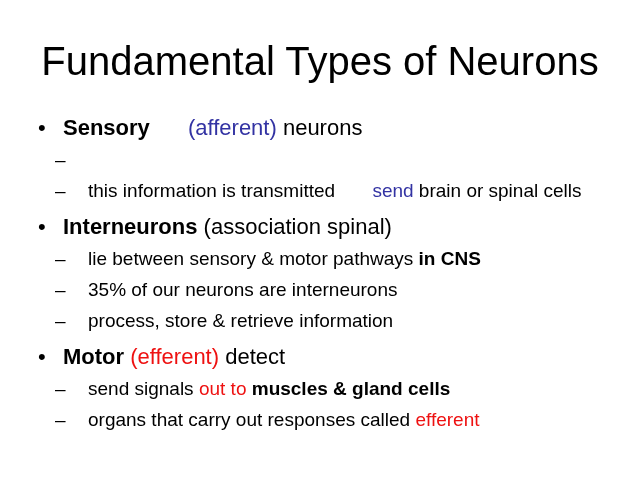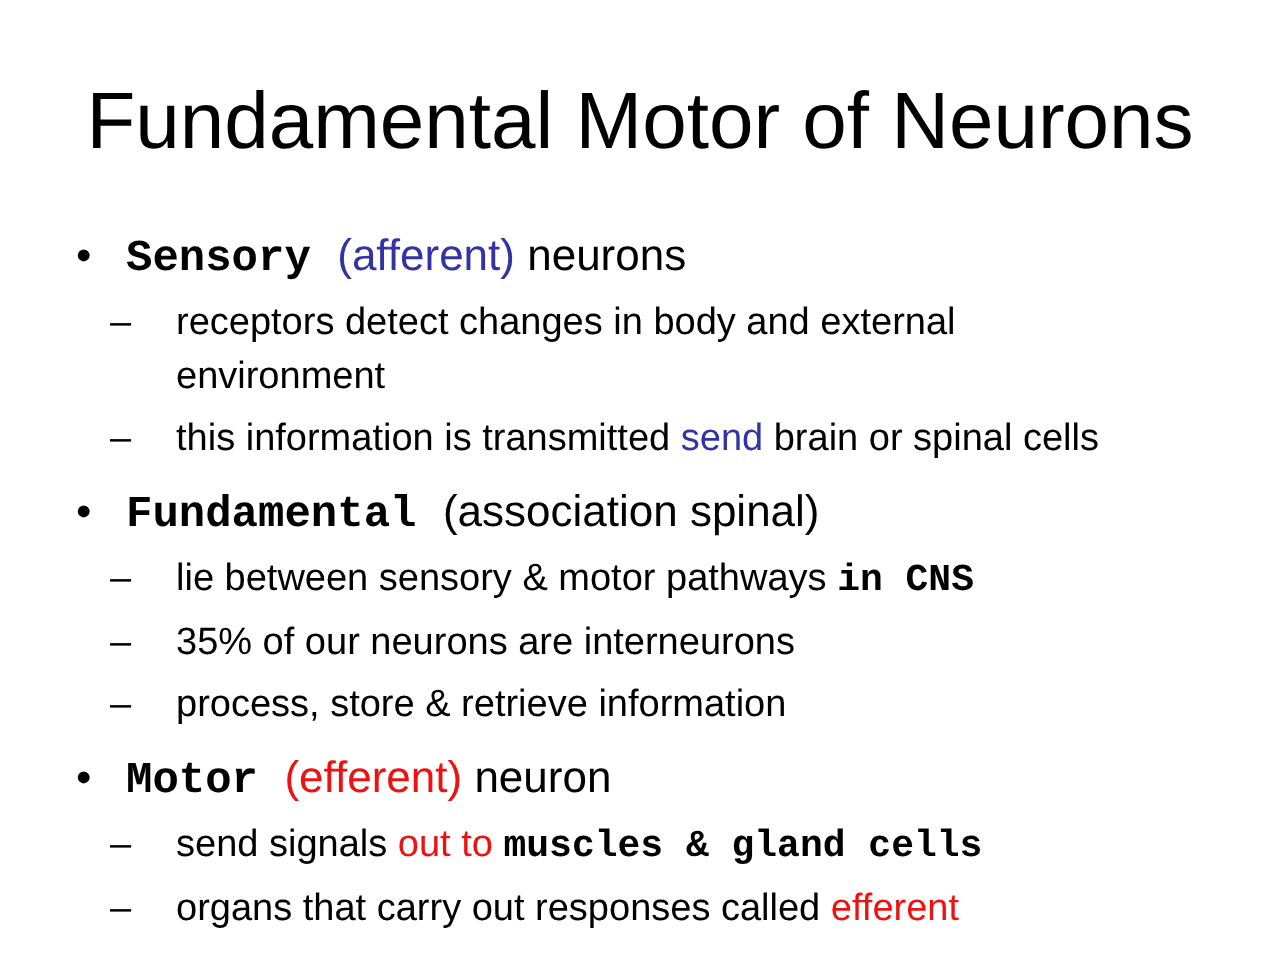--- a/index.html
+++ b/index.html
@@ -39,70 +39,69 @@
     font-size: 19px;
     line-height: 27px;
     margin-top: 4px;
     margin-left: 17px;
   }
   .marker { flex: 0 0 auto; }
   .l1 .marker { width: 25px; }
   .l2 .marker { width: 33px; }
   .text { flex: 1 1 auto; }
   .narrow .text { max-width: 480px; }
-  .b { font-weight: 700; font-family: Liberation Mono, monospace; }
-  .blue { color: var(--blue, #3333A3); }
+  .b { font-weight: 700; }
+  .blue { color: var(--blue, #3333A3); margin-left: 32px; }
   .red  { color: var(--red, #EE1111); }
 </style>
 </head>
 <body style="--background: #FFFFFF; --text: #000000; --blue: #3333A3; --red: #EE1111;">
 
 <div class="slide">
-  <h1 class="title">Fundamental Motor of Neurons</h1>
+  <h1 class="title">Fundamental Types of Neurons</h1>
 
   <div class="content">
 
     <div class="line l1">
       <span class="marker">•</span>
       <span class="text"><span class="b">Sensory </span><span class="blue">(afferent)</span><span> neurons</span></span>
     </div>
 
     <div class="line l2 narrow">
       <span class="marker">–</span>
-      <span class="text"><span>receptors detect changes in body and external environment</span></span>
     </div>
 
     <div class="line l2">
       <span class="marker">–</span>
       <span class="text"><span>this information is transmitted </span><span class="blue">send</span><span> brain or spinal cells</span></span>
     </div>
 
     <div class="line l1">
       <span class="marker">•</span>
-      <span class="text"><span class="b">Fundamental </span><span>(association spinal)</span></span>
+      <span class="text"><span class="b">Interneurons </span><span>(association spinal)</span></span>
     </div>
 
     <div class="line l2">
       <span class="marker">–</span>
       <span class="text"><span>lie between sensory &amp; motor pathways </span><span class="b">in CNS</span></span>
     </div>
 
     <div class="line l2">
       <span class="marker">–</span>
       <span class="text"><span>35% of our neurons are interneurons</span></span>
     </div>
 
     <div class="line l2">
       <span class="marker">–</span>
       <span class="text"><span>process, store &amp; retrieve information</span></span>
     </div>
 
     <div class="line l1">
       <span class="marker">•</span>
-      <span class="text"><span class="b">Motor </span><span class="red">(efferent)</span><span> neuron</span></span>
+      <span class="text"><span class="b">Motor </span><span class="red">(efferent)</span><span> detect</span></span>
     </div>
 
     <div class="line l2">
       <span class="marker">–</span>
       <span class="text"><span>send signals </span><span class="red">out to </span><span class="b">muscles &amp; gland cells</span></span>
     </div>
 
     <div class="line l2">
       <span class="marker">–</span>
       <span class="text"><span>organs that carry out responses called </span><span class="red">efferent</span></span>

